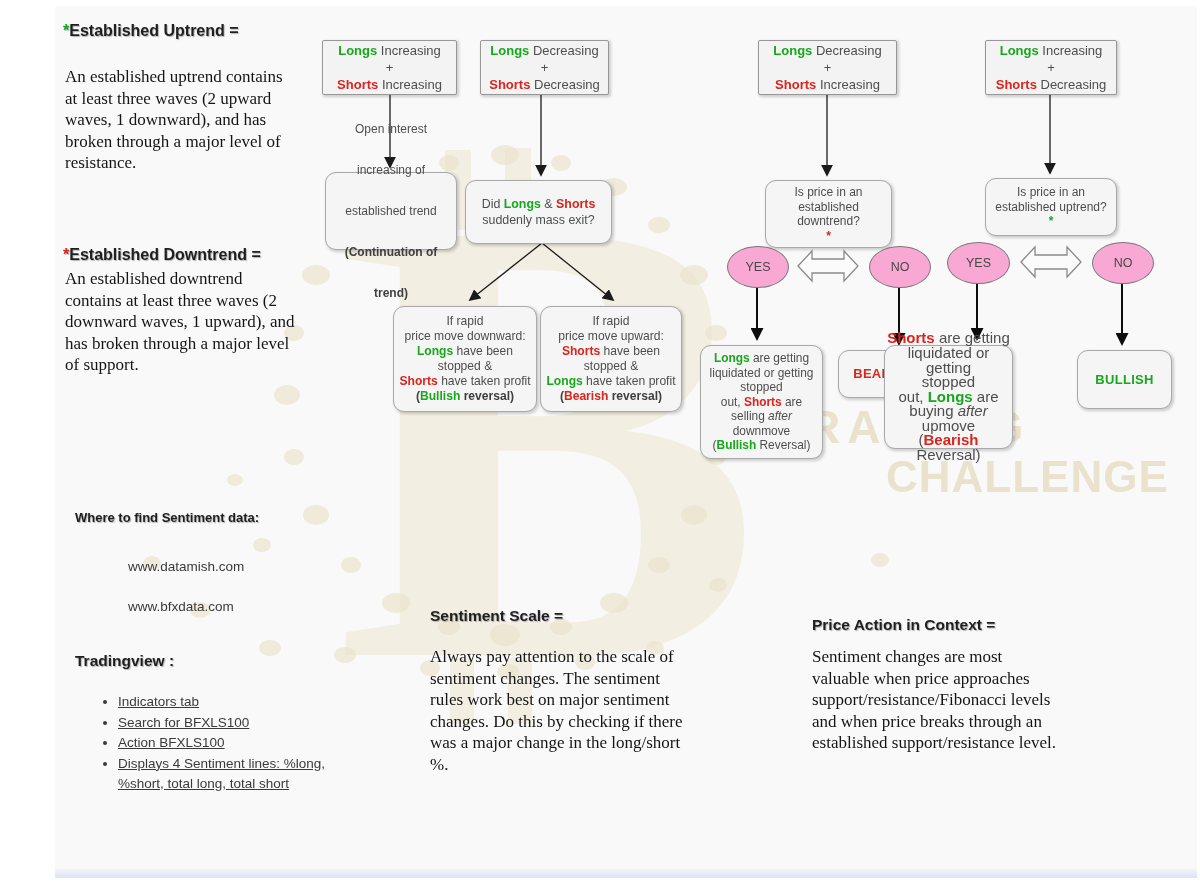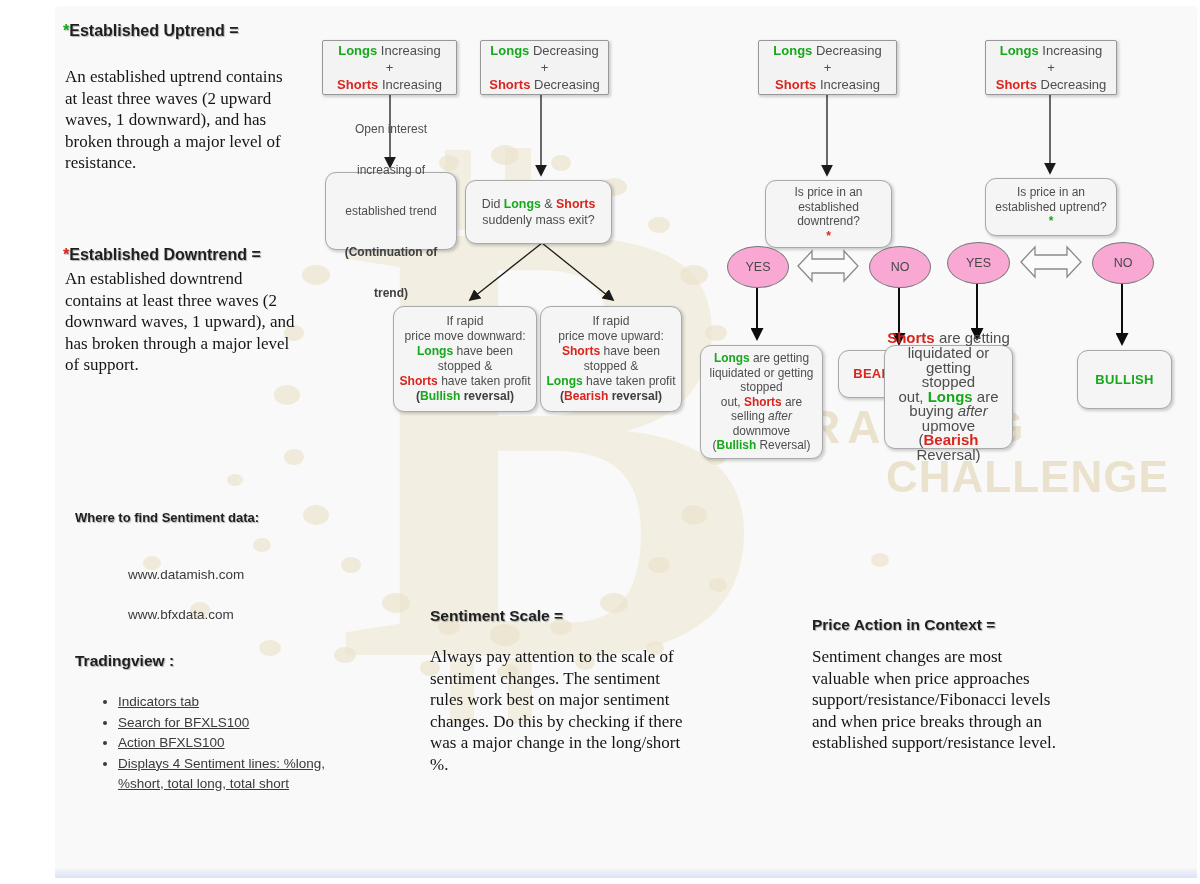--- a/index.html
+++ b/index.html
@@ -47,21 +47,21 @@
   
   .heading{
     position:absolute;z-index:3;font-weight:700;color:#1f1f1f;font-size:16px;
     text-shadow:1px 1px 1px rgba(0,0,0,.28);white-space:nowrap;
   }
   .heading div{display:inline;}
   .serif-p{
     position:absolute;z-index:3;font-family:"Liberation Serif",serif;
     font-size:17px;line-height:21.5px;color:#151515;
   }
-  .plainlink{position:absolute;z-index:3;font-size:13.5px;color:#3a3a3a;margin-top:8px;}
+  .plainlink{position:absolute;z-index:3;font-size:13.5px;color:#3a3a3a;}
   .tv-list{
     position:absolute;z-index:3;left:100px;top:692px;width:225px;margin:0;
     padding-left:18px;font-size:13.5px;line-height:20.5px;color:#3a3a3a;
   }
   .tv-list li{margin-bottom:0;text-decoration:underline;}
 </style>
 </head>
 <body>
 
 <div class="panel"></div>

